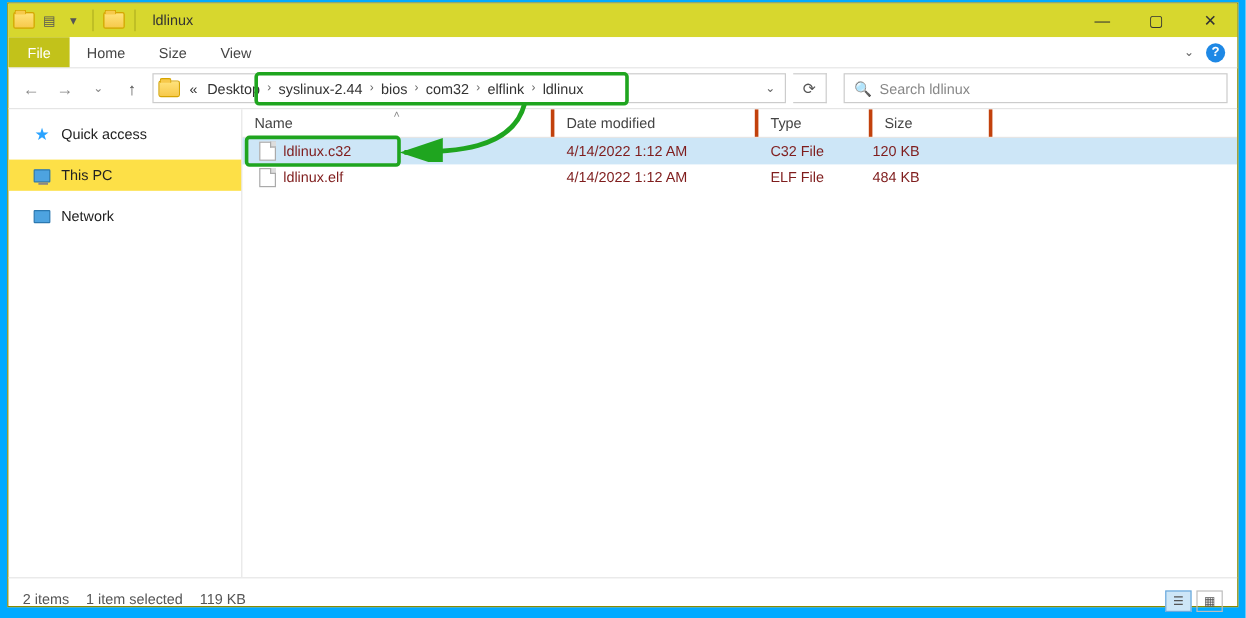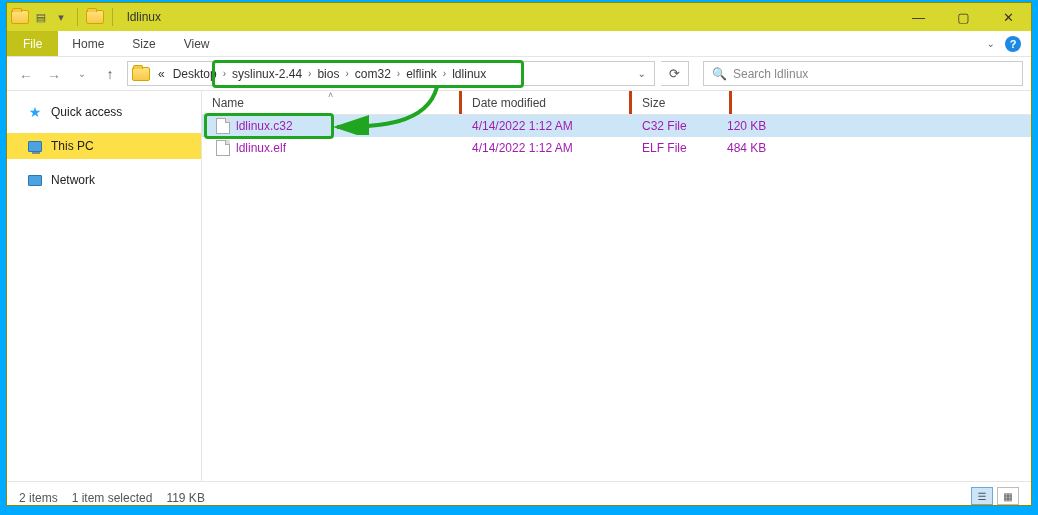--- a/index.html
+++ b/index.html
@@ -42,29 +42,29 @@
   .net-ico { width:14px; height:11px; background:#4da3e0; border:1px solid #2b78b0; border-radius:1px;}
   .content { flex:1; display:flex; flex-direction:column;}
   .col-header { height:24px; display:flex; align-items:center; border-bottom:1px solid #e5e5e5; font-size:12px; color:#444; position:relative;}
   .col-h { border-right:3px solid #c2410c; padding-left:10px; display:flex; align-items:center; height:100%;}
   .col-name { width:260px;}
   .col-date { width:170px;}
   .col-type { width:95px;}
   .col-size { width:100px; justify-content:flex-start;}
   .sort-arrow { position:absolute; left:126px; top:-1px; font-size:9px; color:#888;}
   .file-list { flex:1;}
-  .file-row { height:22px; display:flex; align-items:center; font-size:12px; color:#a21caf;}
+  .file-row { height:22px; display:flex; align-items:center; font-size:12px; color:#7f1d1d;}
   .file-row.selected { background:#cde6f7;}
   .cell-name { width:260px; padding-left:14px; display:flex; align-items:center; gap:6px;}
   .cell-date { width:170px; padding-left:10px;}
   .cell-type { width:95px; padding-left:10px;}
   .cell-size { width:100px; text-align:left; padding-right:12px;}
   .file-ico { width:14px; height:16px; background:#fff; border:1px solid #aaa; position:relative;}
   .file-ico::before { content:""; position:absolute; top:-1px; right:-1px; width:4px; height:4px; background:#ddd; border-left:1px solid #aaa; border-bottom:1px solid #aaa;}
-  .statusbar { height:24px; border-top:1px solid #e5e5e5; display:flex; align-items:flex-end; font-size:12px; color:#555; padding:0 12px; gap:14px;}
+  .statusbar { height:24px; border-top:1px solid #e5e5e5; display:flex; align-items:flex-start; font-size:12px; color:#555; padding:10px 12px; gap:14px;}
   .view-btns { margin-left:auto; display:flex; gap:4px;}
   .view-btn { width:22px; height:18px; border:1px solid #bdbdbd; display:flex; align-items:center; justify-content:center; font-size:10px; color:#555;}
   .view-btn.active { background:#cde6f7; border-color:#6aa9dd;}
   
   .hl-breadcrumb { position:absolute; border:3px solid #1fa51f; border-radius:4px; pointer-events:none;}
   .hl-file { position:absolute; border:3px solid #1fa51f; border-radius:4px; pointer-events:none;}
   .arrow-svg { position:absolute; pointer-events:none;}
 </style>
 </head>
 <body>
@@ -146,20 +146,21 @@
             <span class="net-ico"></span>
           </span>
         <span>Network</span>
       </div>
     </div>
     <div class="content">
       <div class="col-header">
         <span class="sort-arrow">˄</span>
         <div class="col-h col-name">Name</div>
         <div class="col-h col-date">Date modified</div>
+        <div class="col-h col-type">Type</div>
         <div class="col-h col-size">Size</div>
       </div>
       <div class="file-list" style="position:relative;">
         <div class="file-row selected">
           <div class="cell-name">
             <span class="file-ico"></span>
             <span>ldlinux.c32</span>
           </div>
           <div class="cell-date">4/14/2022 1:12 AM</div>
           <div class="cell-type">C32 File</div>

